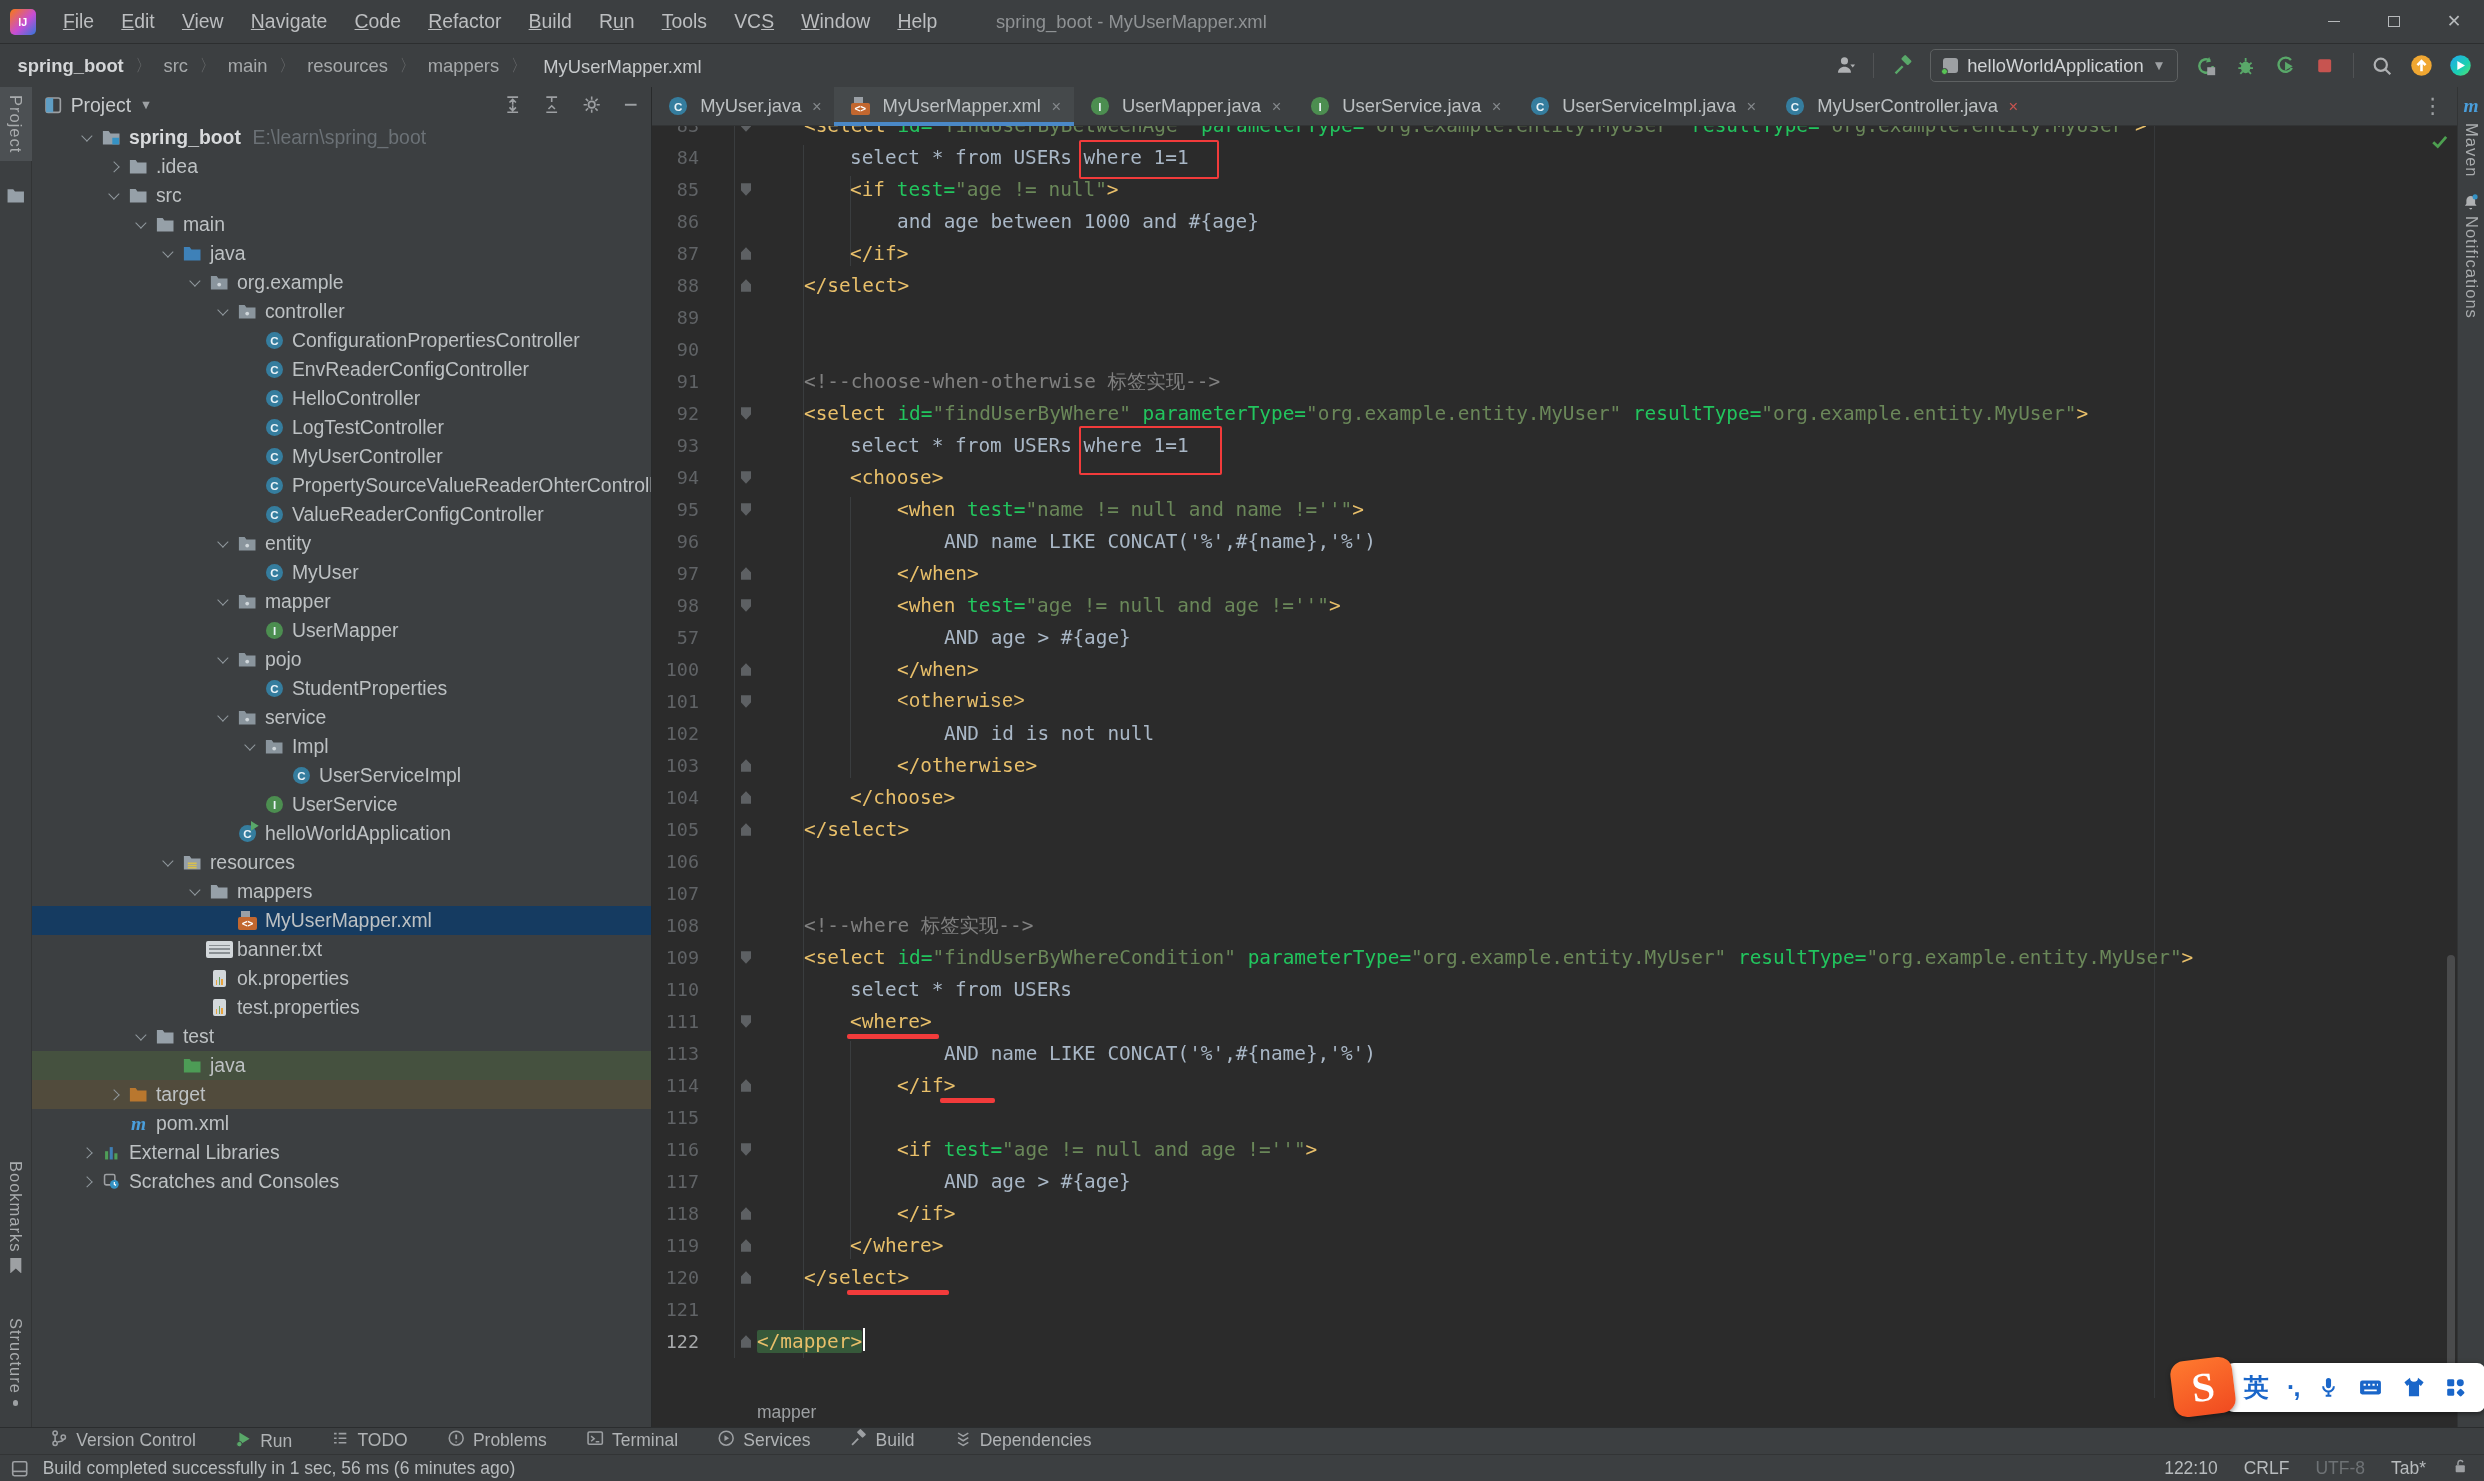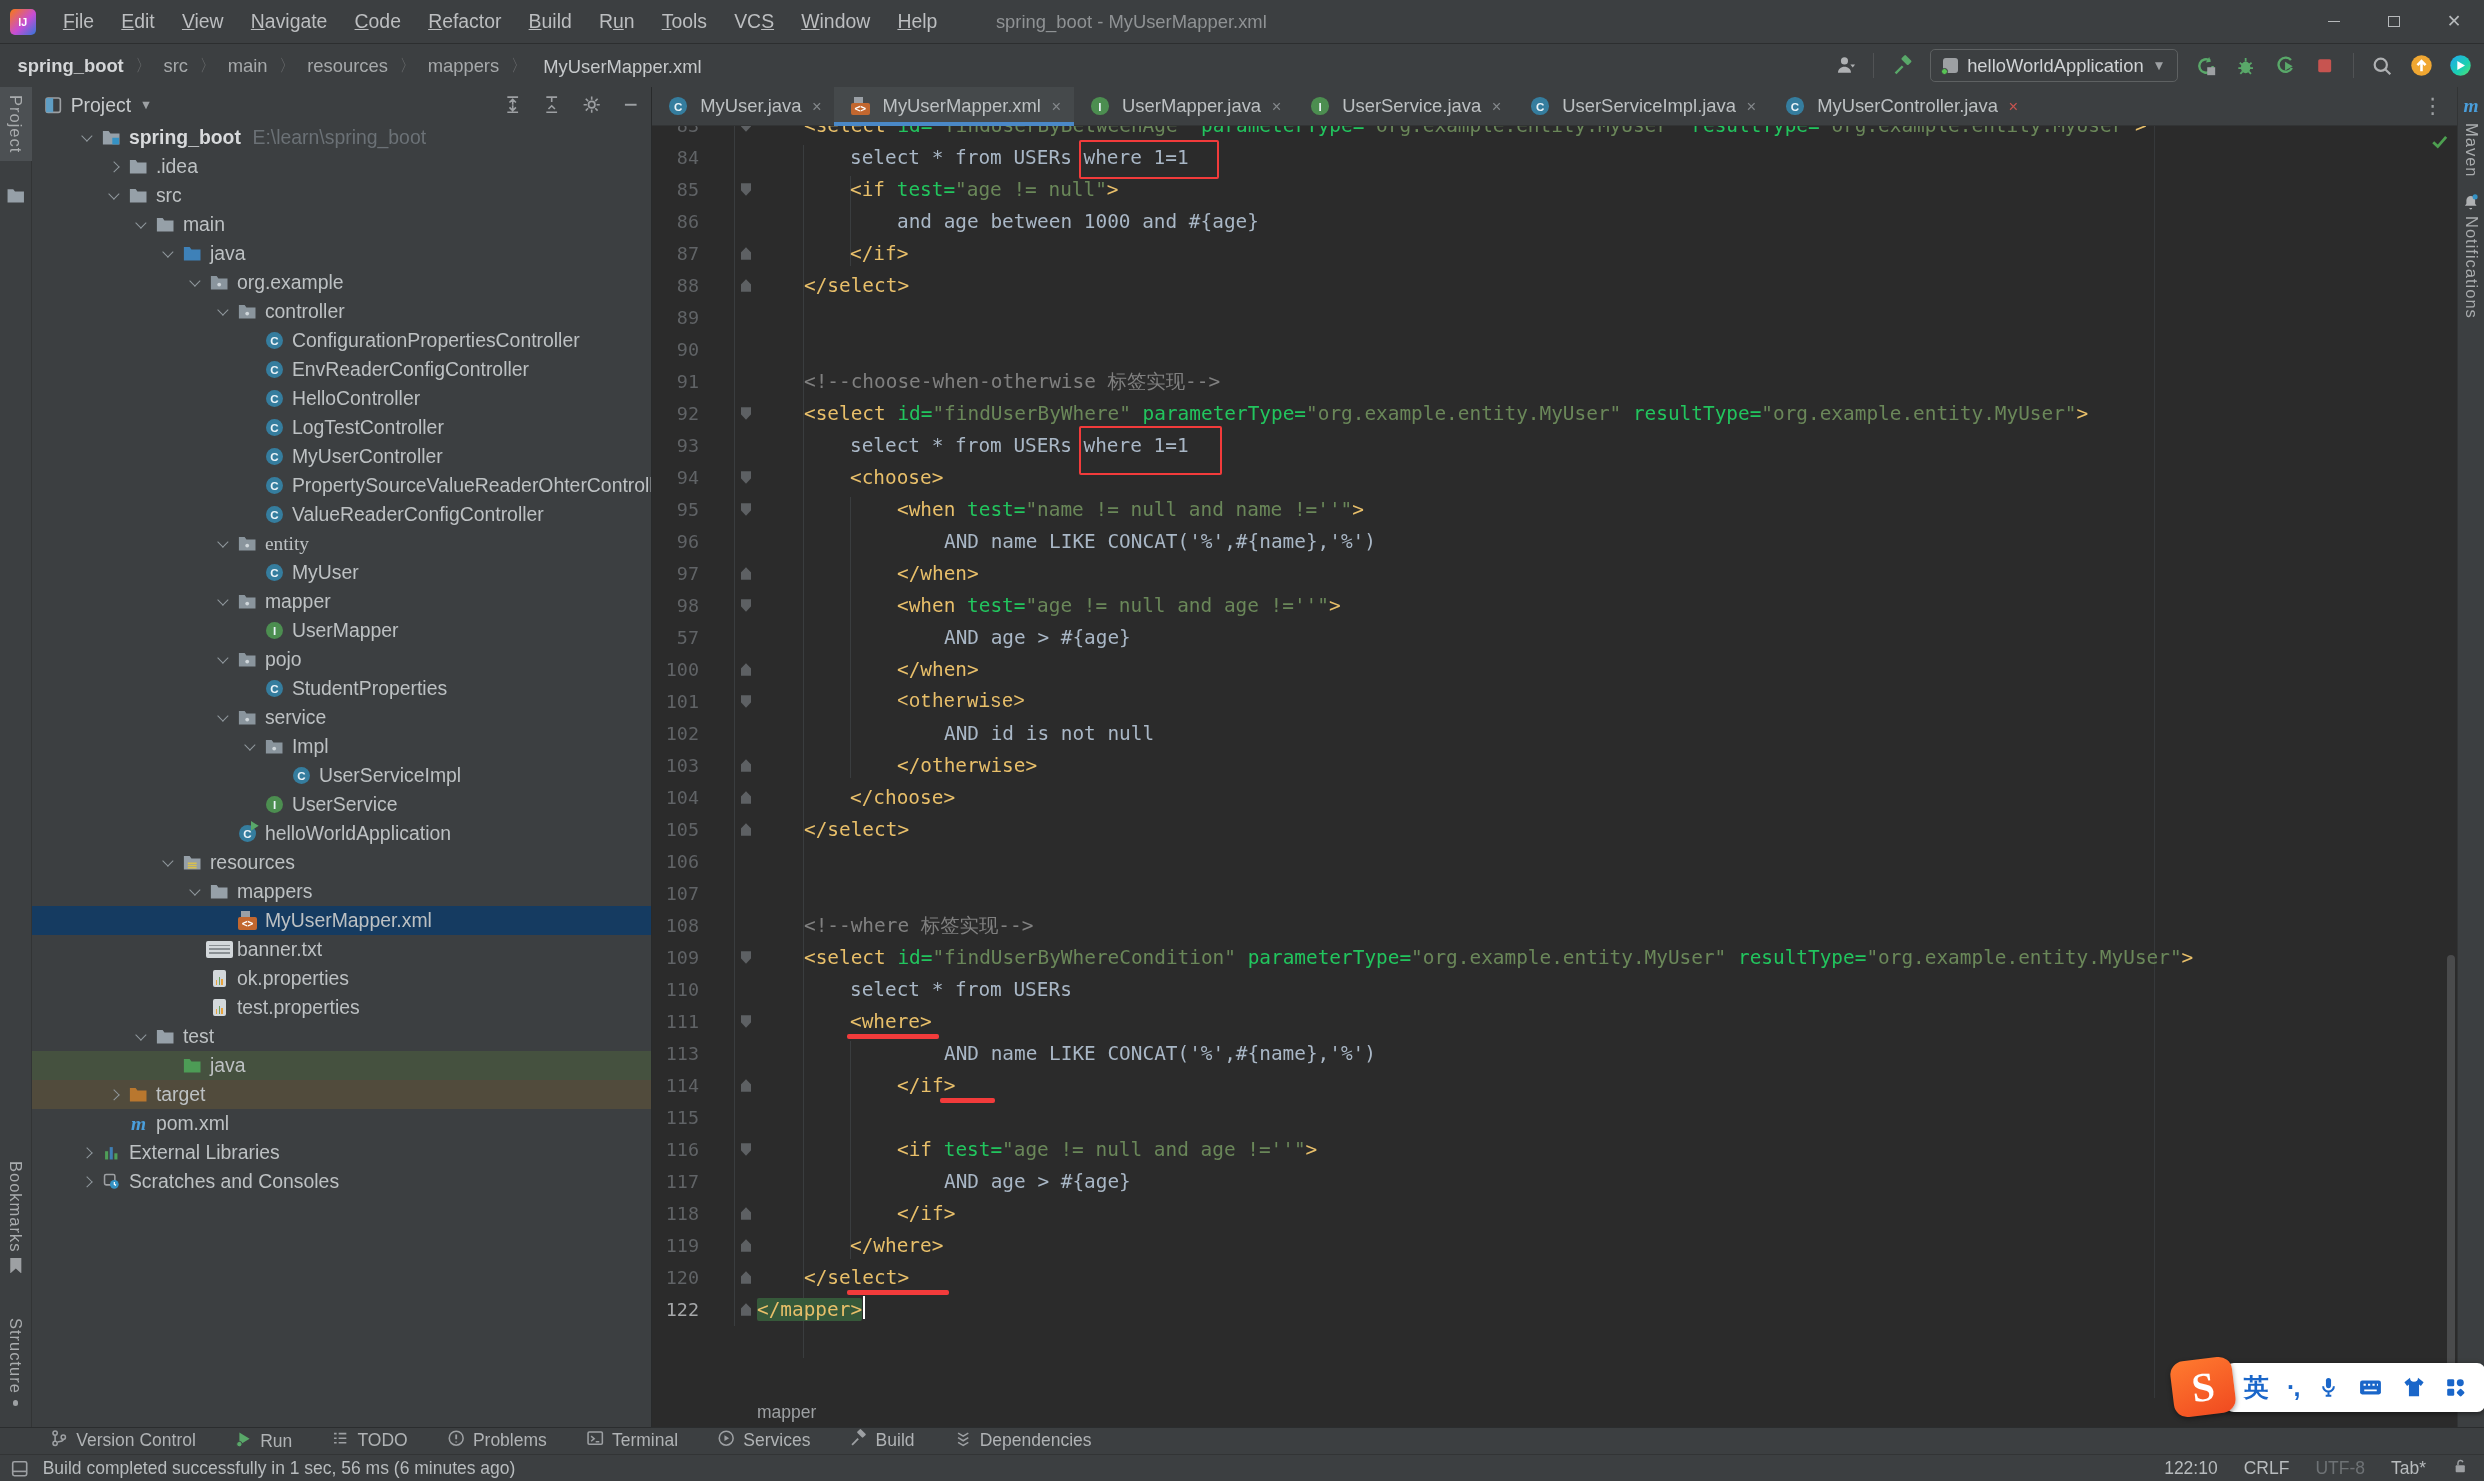--- a/index.html
+++ b/index.html
@@ -398,21 +398,21 @@
         </span>
         <span class="tlabel">PropertySourceValueReaderOhterController</span>
       </div>
       <div class="trow" style="padding-left: 206px;">
         <span class="chev"></span>
         <span class="tic">
           <span class="ci" style="background:#357d9e">C</span>
         </span>
         <span class="tlabel">ValueReaderConfigController</span>
       </div>
-      <div class="trow" style="padding-left: 179px; font-family: Liberation Serif, serif;">
+      <div class="trow" style="padding-left: 179px;">
         <span class="chev">
           <i class="co"></i>
         </span>
         <span class="tic">
           <svg width="18.4" height="15.5" viewBox="0 0 16 14">
             <path d="M.5 1h5.2l1.6 2.2H15.5v10H.5z" fill="#8a959d"></path>
             <circle cx="8" cy="8.6" r="1.7" fill="#cfd6da"></circle>
           </svg>
         </span>
         <span class="tlabel">entity</span>
@@ -728,20 +728,21 @@
         <div class="line"><span class="ln">110</span><span class="fold"></span><span class="txt" style="padding-left: 93px;"><span class="sx">select * from USERs</span></span></div>
         <div class="line"><span class="ln">111</span><span class="fold"><i class="fs"></i></span><span class="txt" style="padding-left: 93px;"><span class="sg">&lt;where&gt;</span></span></div>
         <div class="line"><span class="ln">113</span><span class="fold"></span><span class="txt" style="padding-left: 187px;"><span class="sx">AND name LIKE CONCAT('%',#{name},'%')</span></span></div>
         <div class="line"><span class="ln">114</span><span class="fold"><i class="fe"></i></span><span class="txt" style="padding-left: 140px;"><span class="sg">&lt;/if&gt;</span></span></div>
         <div class="line"><span class="ln">115</span><span class="fold"></span><span class="txt" style="padding-left: 0px;"></span></div>
         <div class="line"><span class="ln">116</span><span class="fold"><i class="fs"></i></span><span class="txt" style="padding-left: 140px;"><span class="sg">&lt;if </span><span class="sa">test=</span><span class="ss">"age != null and age !=''"</span><span class="sg">&gt;</span></span></div>
         <div class="line"><span class="ln">117</span><span class="fold"></span><span class="txt" style="padding-left: 187px;"><span class="sx">AND age &gt; #{age}</span></span></div>
         <div class="line"><span class="ln">118</span><span class="fold"><i class="fe"></i></span><span class="txt" style="padding-left: 140px;"><span class="sg">&lt;/if&gt;</span></span></div>
         <div class="line"><span class="ln">119</span><span class="fold"><i class="fe"></i></span><span class="txt" style="padding-left: 93px;"><span class="sg">&lt;/where&gt;</span></span></div>
         <div class="line"><span class="ln">120</span><span class="fold"><i class="fe"></i></span><span class="txt" style="padding-left: 47px;"><span class="sg">&lt;/select&gt;</span></span></div>
+        <div class="line"><span class="ln">121</span><span class="fold"></span><span class="txt" style="padding-left: 0px;"></span></div>
         <div class="line"><span class="ln cur">122</span><span class="fold"><i class="fe"></i></span><span class="txt" style="padding-left: 0px;"><span class="hltok"><span class="sg">&lt;/mapper&gt;</span></span><span class="caret"></span></span></div>
       </div>
     <div style="position:absolute;inset:0;pointer-events:none">
         <div class="ann-box" style="left: 427px; width: 140px; top: 13.6px; height: 39px;"></div>
         <div class="ann-box" style="left: 427px; width: 143px; top: 300px; height: 49px;"></div>
         <div class="ann-ul" style="left: 195px; width: 92px; top: 908px;"></div>
         <div class="ann-ul" style="left: 288px; width: 55px; top: 972px;"></div>
         <div class="ann-ul" style="left: 195px; width: 102px; top: 1164px;"></div>
       </div>
   </div>

